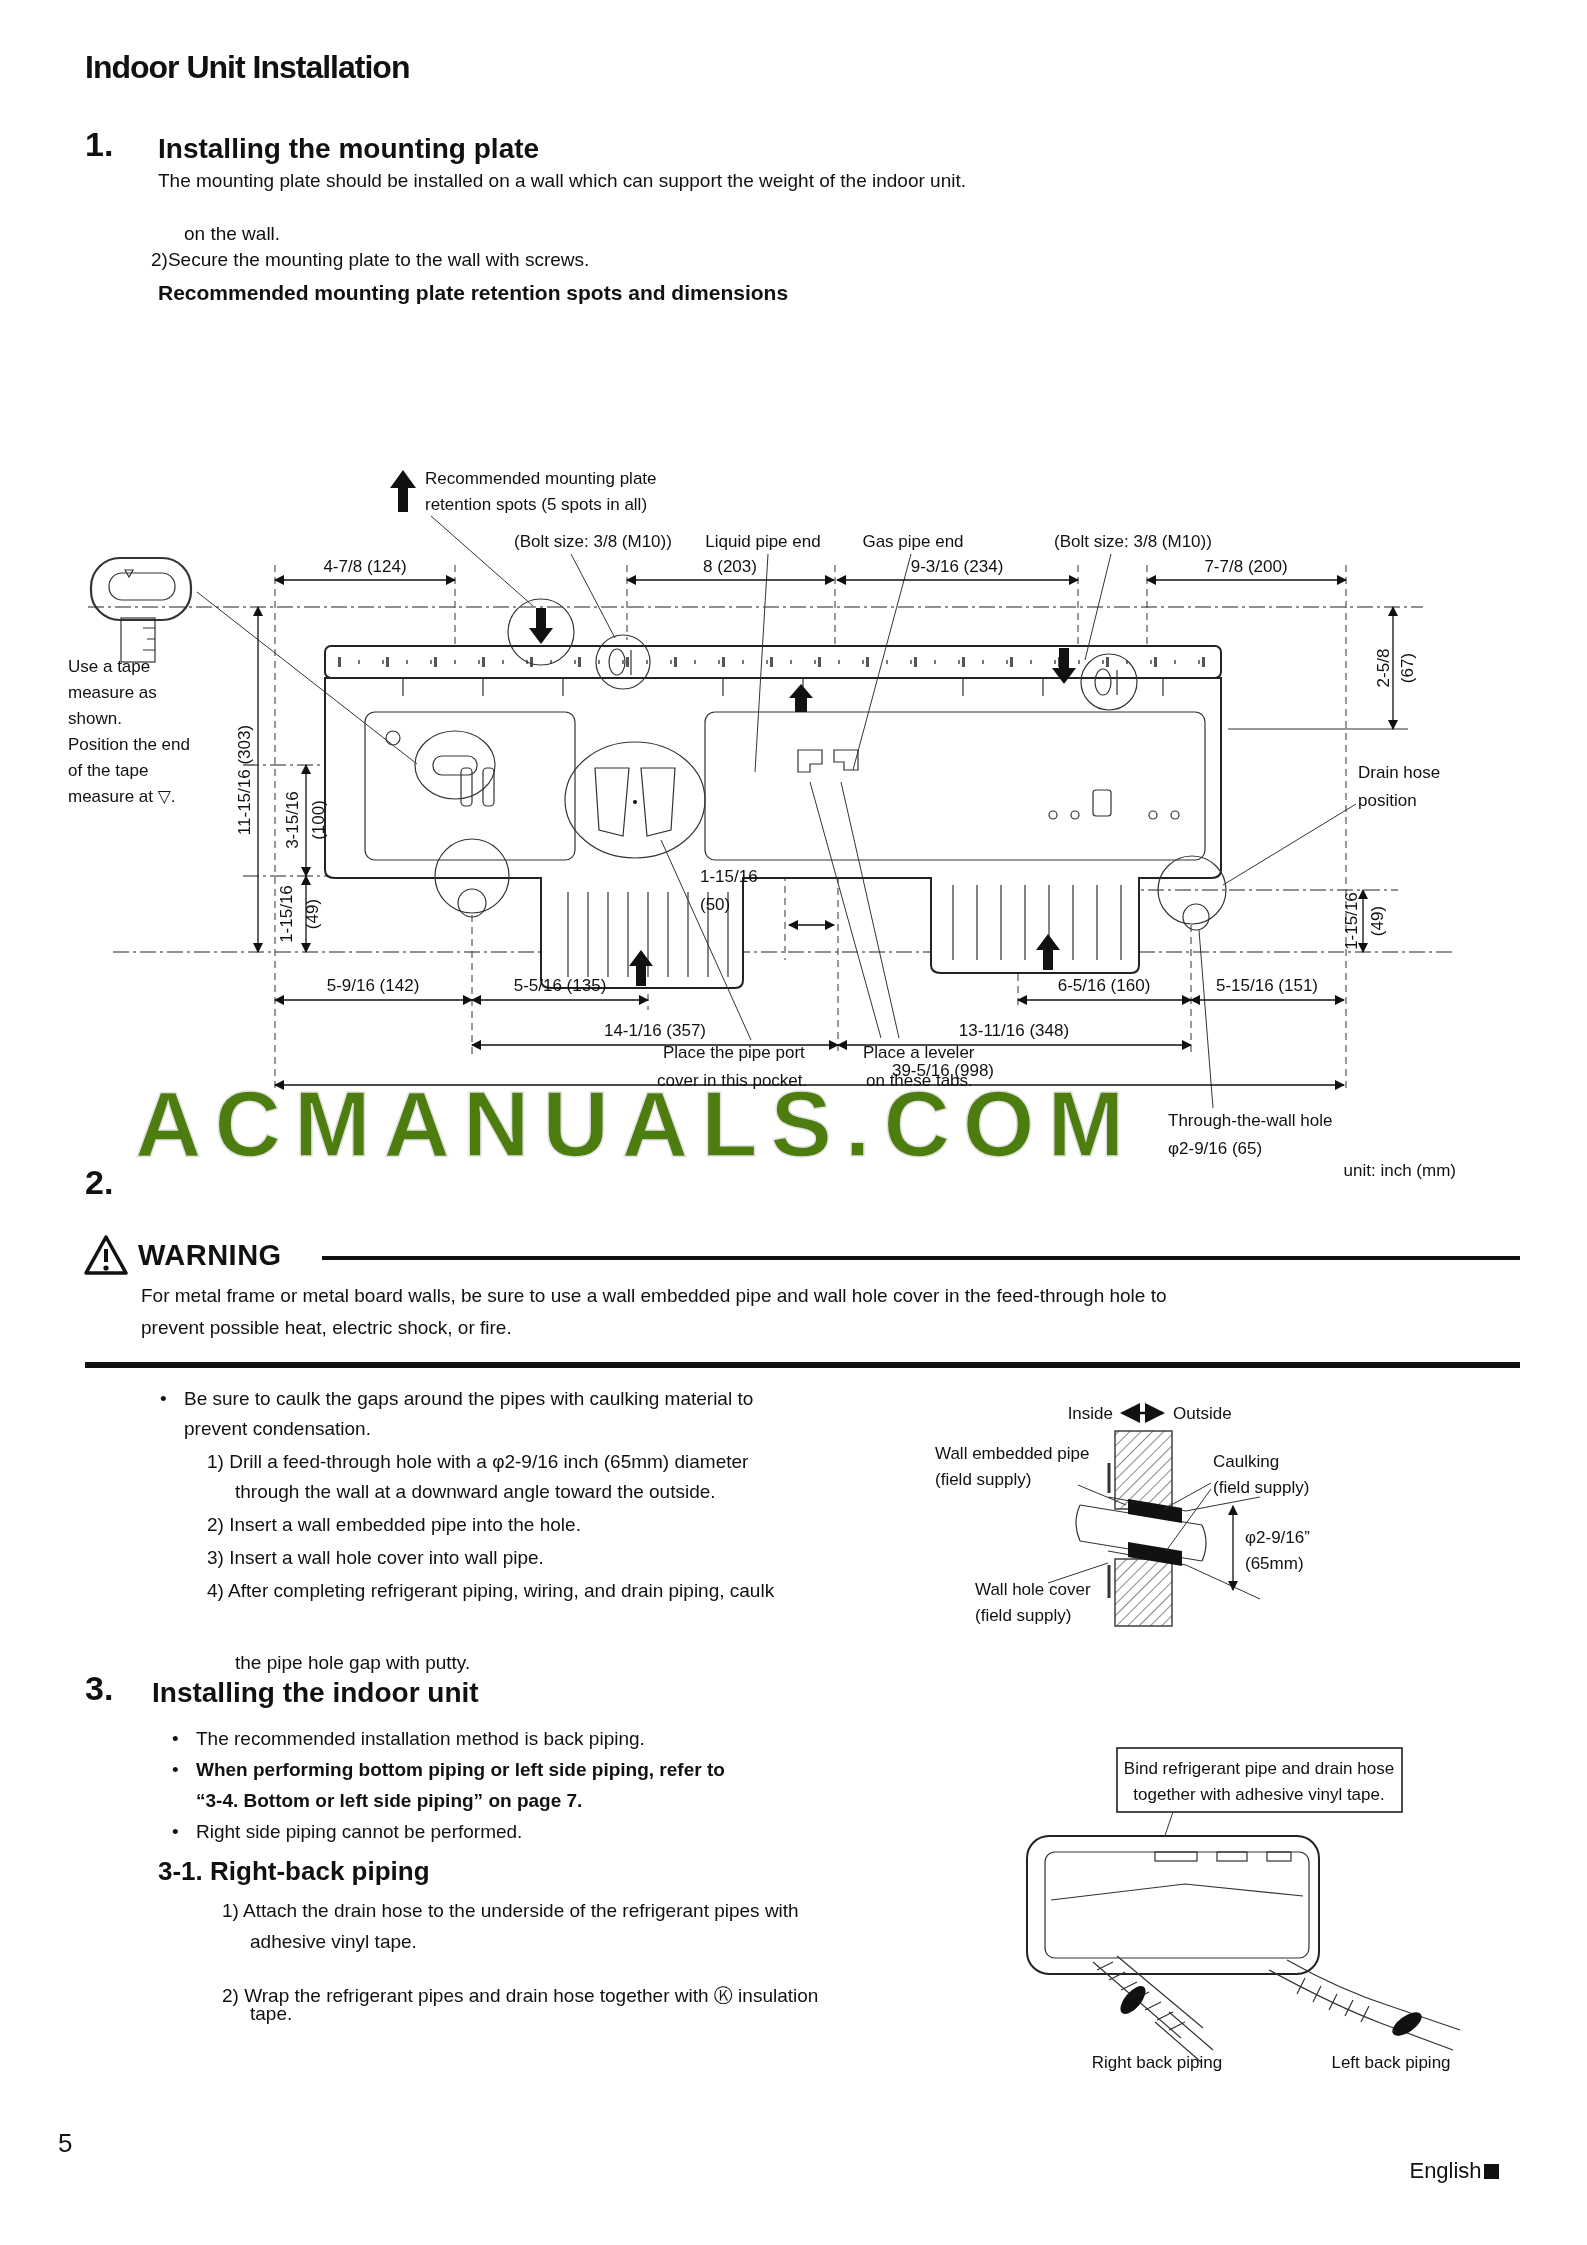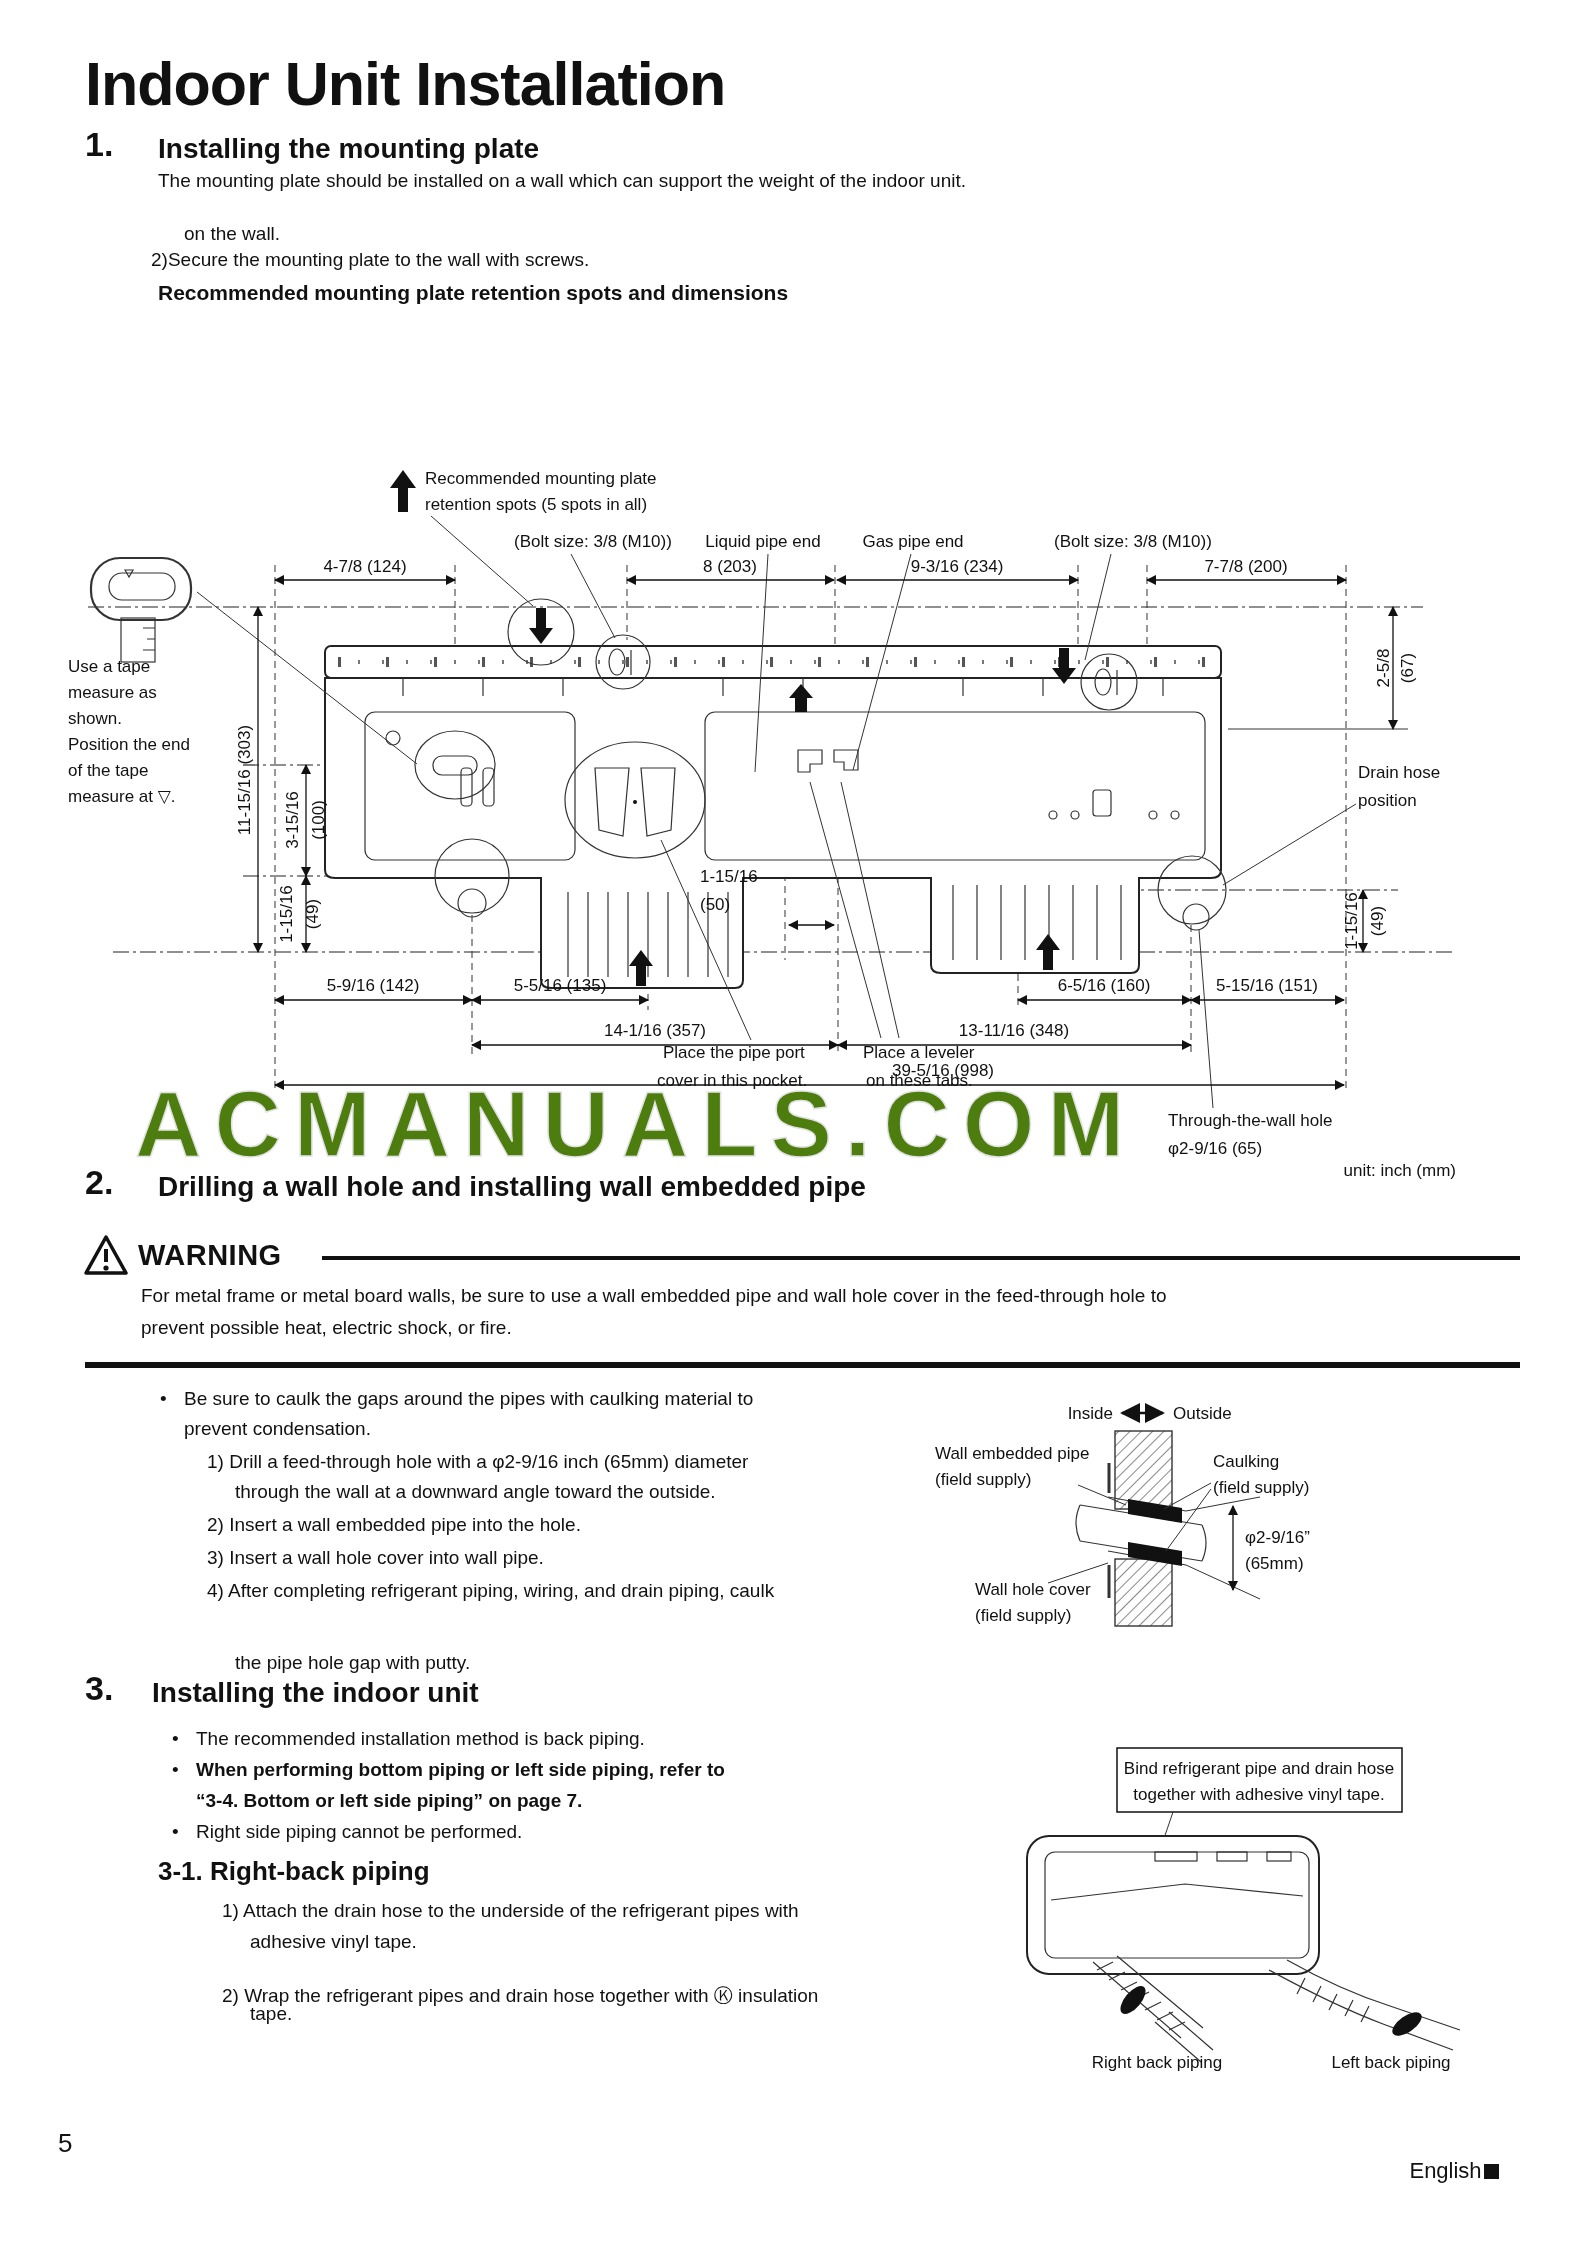--- a/index.html
+++ b/index.html
@@ -1,20 +1,20 @@
 <!DOCTYPE html>
 <html><head>
 <meta charset="utf-8">
 <style>
   html,body{margin:0;padding:0;background:#fff;}
   #page{position:relative;width:1587px;height:2245px;background:#fff;overflow:hidden;
         font-family:"Liberation Sans",sans-serif;color:#111;}
   .t{position:absolute;white-space:pre;font-size:19px;line-height:1.2;z-index:2;}
   .tb{font-weight:bold;}
-  .title{font-size:61px;font-weight:bold;letter-spacing:-1px;}
+  .title{font-size:32px;font-weight:bold;letter-spacing:-1px;}
   .hnum{font-size:34px;font-weight:bold;}
   .htxt{font-size:28px;font-weight:bold;}
   .sub{font-size:21px;font-weight:bold;}
   .sub2{font-size:26px;font-weight:bold;}
   .warn{font-size:29px;font-weight:bold;letter-spacing:.5px;}
   .rule{position:absolute;background:#111;z-index:2;}
   .wm{position:absolute;left:135px;top:1072px;width:1330px;z-index:0;
       font-size:92px;font-weight:bold;letter-spacing:13px;color:#4d7c0f;
       -webkit-text-stroke:1.5px #e2e2e2;white-space:pre;}
   svg{position:absolute;z-index:1;font-family:"Liberation Sans",sans-serif;}
@@ -207,21 +207,20 @@
     <text x="600" y="638">Place the pipe port</text>
     <text x="594" y="666">cover in this pocket.</text>
     <text x="800" y="638">Place a leveler</text>
     <text x="803" y="666">on these tabs.</text>
     <text x="1105" y="706">Through-the-wall hole</text>
     <text x="1105" y="734">φ2-9/16 (65)</text>
     <text x="1393" y="756" text-anchor="end" font-size="18">unit: inch (mm)</text>
   </svg>
 
   <div class="t hnum" style="left:85px;top:1162px;">2.</div>
-  <div class="t htxt" style="left:158px;top:1170px;">Drilling a wall hole and installing wall embedded pipe</div>
 
   <svg style="left:83px;top:1233px;" width="46" height="44" viewBox="0 0 46 44">
     <path d="M23,4 L43,40 L3,40 Z" fill="none" stroke="#111" stroke-width="3.5" stroke-linejoin="round"></path>
     <line x1="23" y1="16" x2="23" y2="29" stroke="#111" stroke-width="4"></line>
     <circle cx="23" cy="35" r="2.6" fill="#111"></circle>
   </svg>
   <div class="t warn" style="left:138px;top:1238px;">WARNING</div>
   <div class="rule" style="left:322px;top:1256px;width:1198px;height:4px;"></div>
   <div class="t" style="left:141px;top:1285px;">For metal frame or metal board walls, be sure to use a wall embedded pipe and wall hole cover in the feed-through hole to</div>
   <div class="t" style="left:141px;top:1317px;">prevent possible heat, electric shock, or fire.</div>

